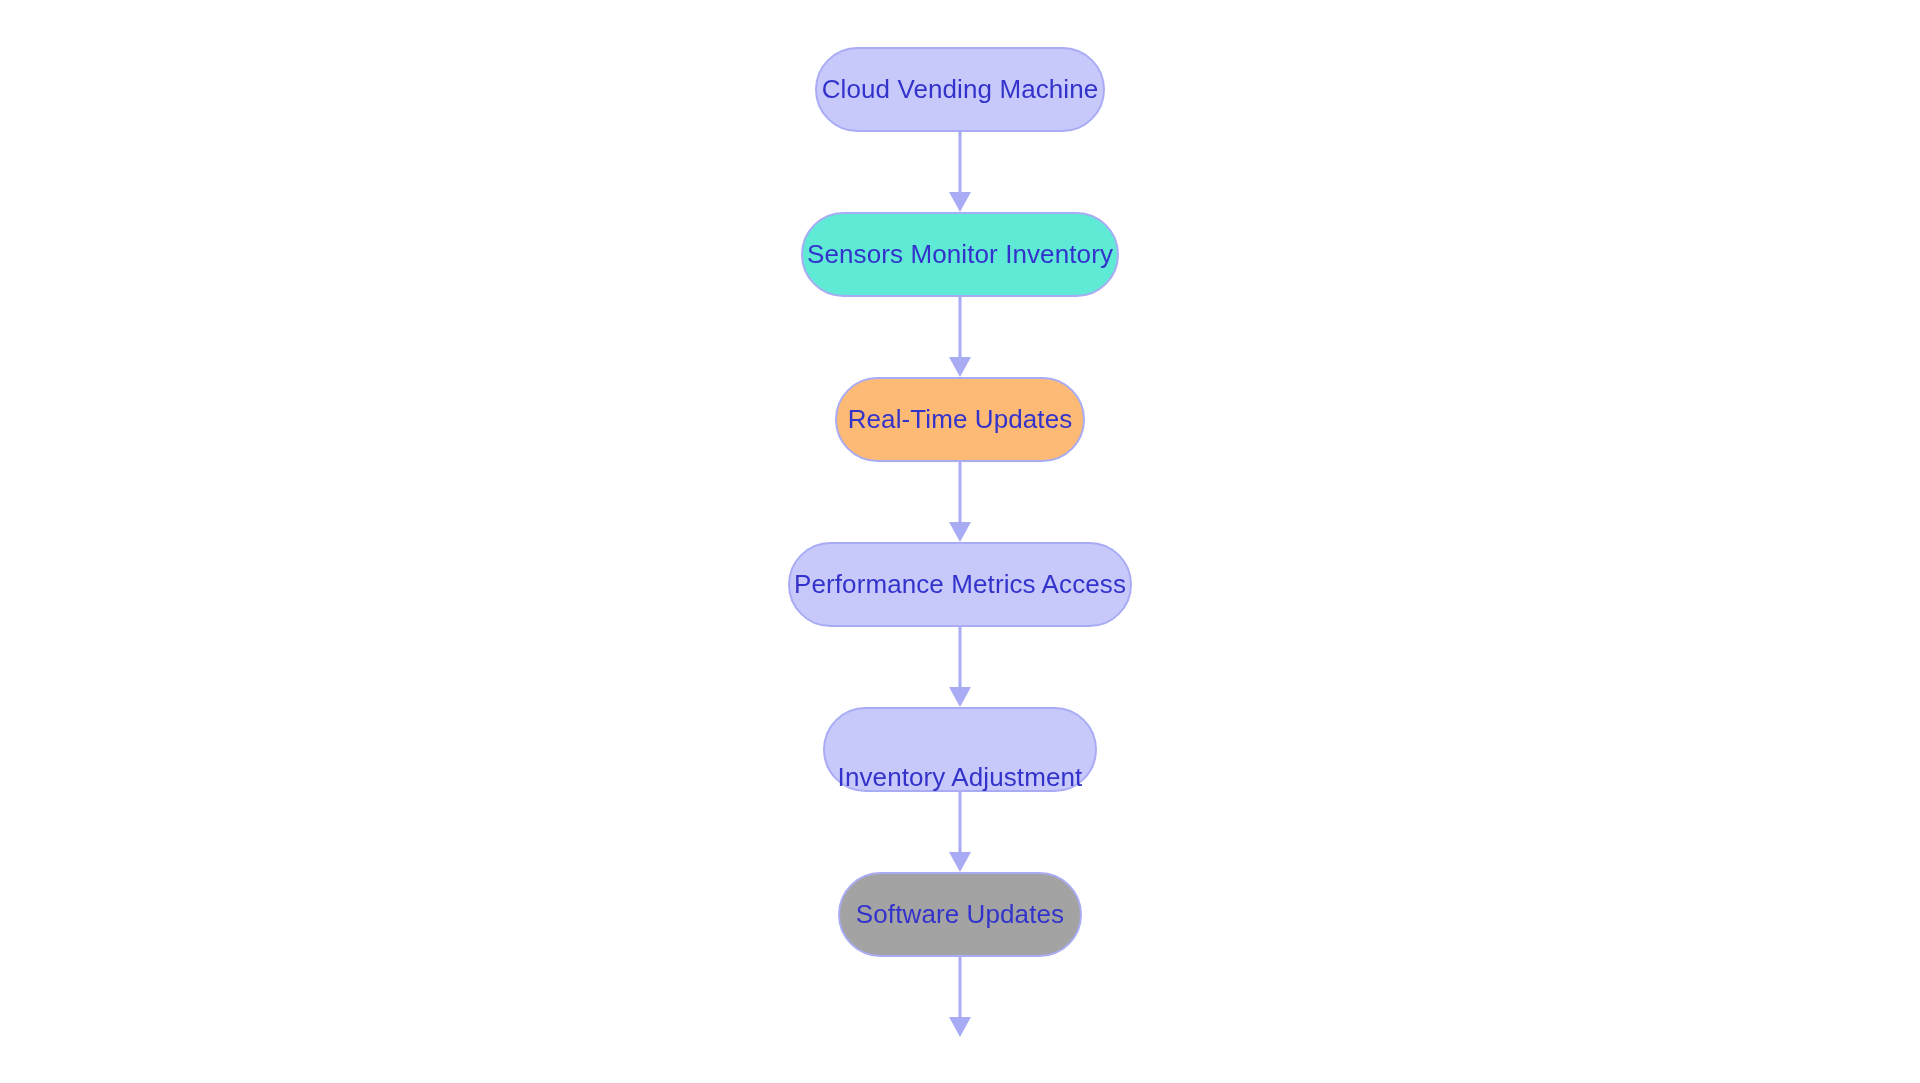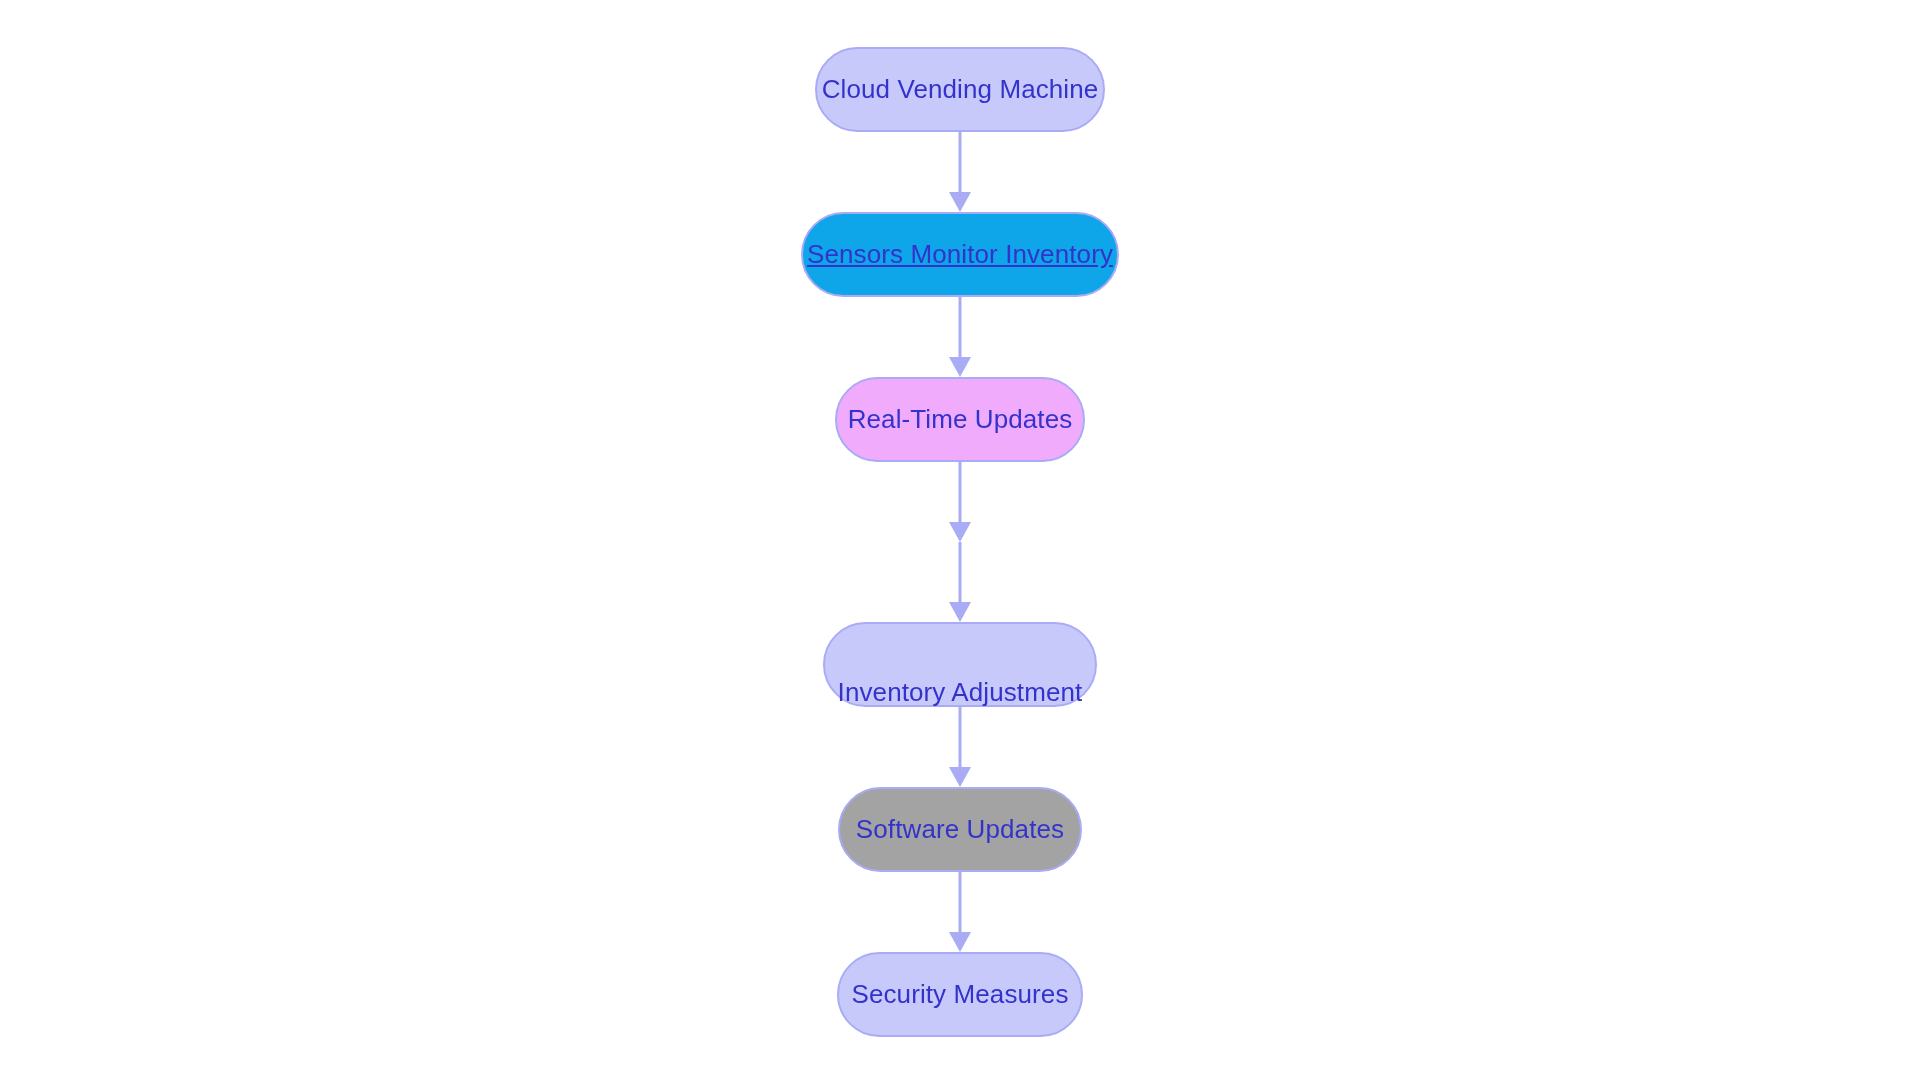--- a/index.html
+++ b/index.html
@@ -91,38 +91,41 @@
 
     <div class="node" style="width: 290px; background: rgb(200, 201, 251); border-color: rgb(169, 171, 245); color: rgb(51, 51, 204);">
       <span class="node-label">Cloud Vending Machine</span>
     </div>
 
     <div class="connector">
       <div class="stem" style="background: rgb(169, 171, 245);"></div>
       <div class="head" style="border-top-color: rgb(169, 171, 245);"></div>
     </div>
 
-    <div class="node" style="width: 318px; background: #0ea5e9; border-color: rgb(169, 171, 245); color: rgb(51, 51, 204); text-decoration: underline;">
+    <div class="node" style="width: 318px; background: #5eead4; border-color: rgb(169, 171, 245); color: rgb(51, 51, 204);">
       <span class="node-label">Sensors Monitor Inventory</span>
     </div>
 
     <div class="connector">
       <div class="stem" style="background: rgb(169, 171, 245);"></div>
       <div class="head" style="border-top-color: rgb(169, 171, 245);"></div>
     </div>
 
-    <div class="node" style="width: 250px; background: #f0abfc; border-color: rgb(169, 171, 245); color: rgb(51, 51, 204);">
+    <div class="node" style="width: 250px; background: #fdba74; border-color: rgb(169, 171, 245); color: rgb(51, 51, 204);">
       <span class="node-label">Real-Time Updates</span>
     </div>
 
     <div class="connector">
       <div class="stem" style="background: rgb(169, 171, 245);"></div>
       <div class="head" style="border-top-color: rgb(169, 171, 245);"></div>
     </div>
 
+    <div class="node" style="width: 344px; background: rgb(200, 201, 251); border-color: rgb(169, 171, 245); color: rgb(51, 51, 204);">
+      <span class="node-label">Performance Metrics Access</span>
+    </div>
 
     <div class="connector">
       <div class="stem" style="background: rgb(169, 171, 245);"></div>
       <div class="head" style="border-top-color: rgb(169, 171, 245);"></div>
     </div>
 
     <div class="node" style="width: 274px; background: rgb(200, 201, 251); border-color: rgb(169, 171, 245); color: rgb(51, 51, 204); align-items: flex-end;">
       <span class="node-label">Inventory Adjustment</span>
     </div>
 
@@ -133,18 +136,15 @@
 
     <div class="node" style="width: 244px; background: #a3a3a3; border-color: rgb(169, 171, 245); color: rgb(51, 51, 204);">
       <span class="node-label">Software Updates</span>
     </div>
 
     <div class="connector">
       <div class="stem" style="background: rgb(169, 171, 245);"></div>
       <div class="head" style="border-top-color: rgb(169, 171, 245);"></div>
     </div>
 
-    <div class="node" style="width: 246px; background: rgb(200, 201, 251); border-color: rgb(169, 171, 245); color: rgb(51, 51, 204);">
-      <span class="node-label">Security Measures</span>
-    </div>
 
   </div>
 </div>
 
 </body></html>

